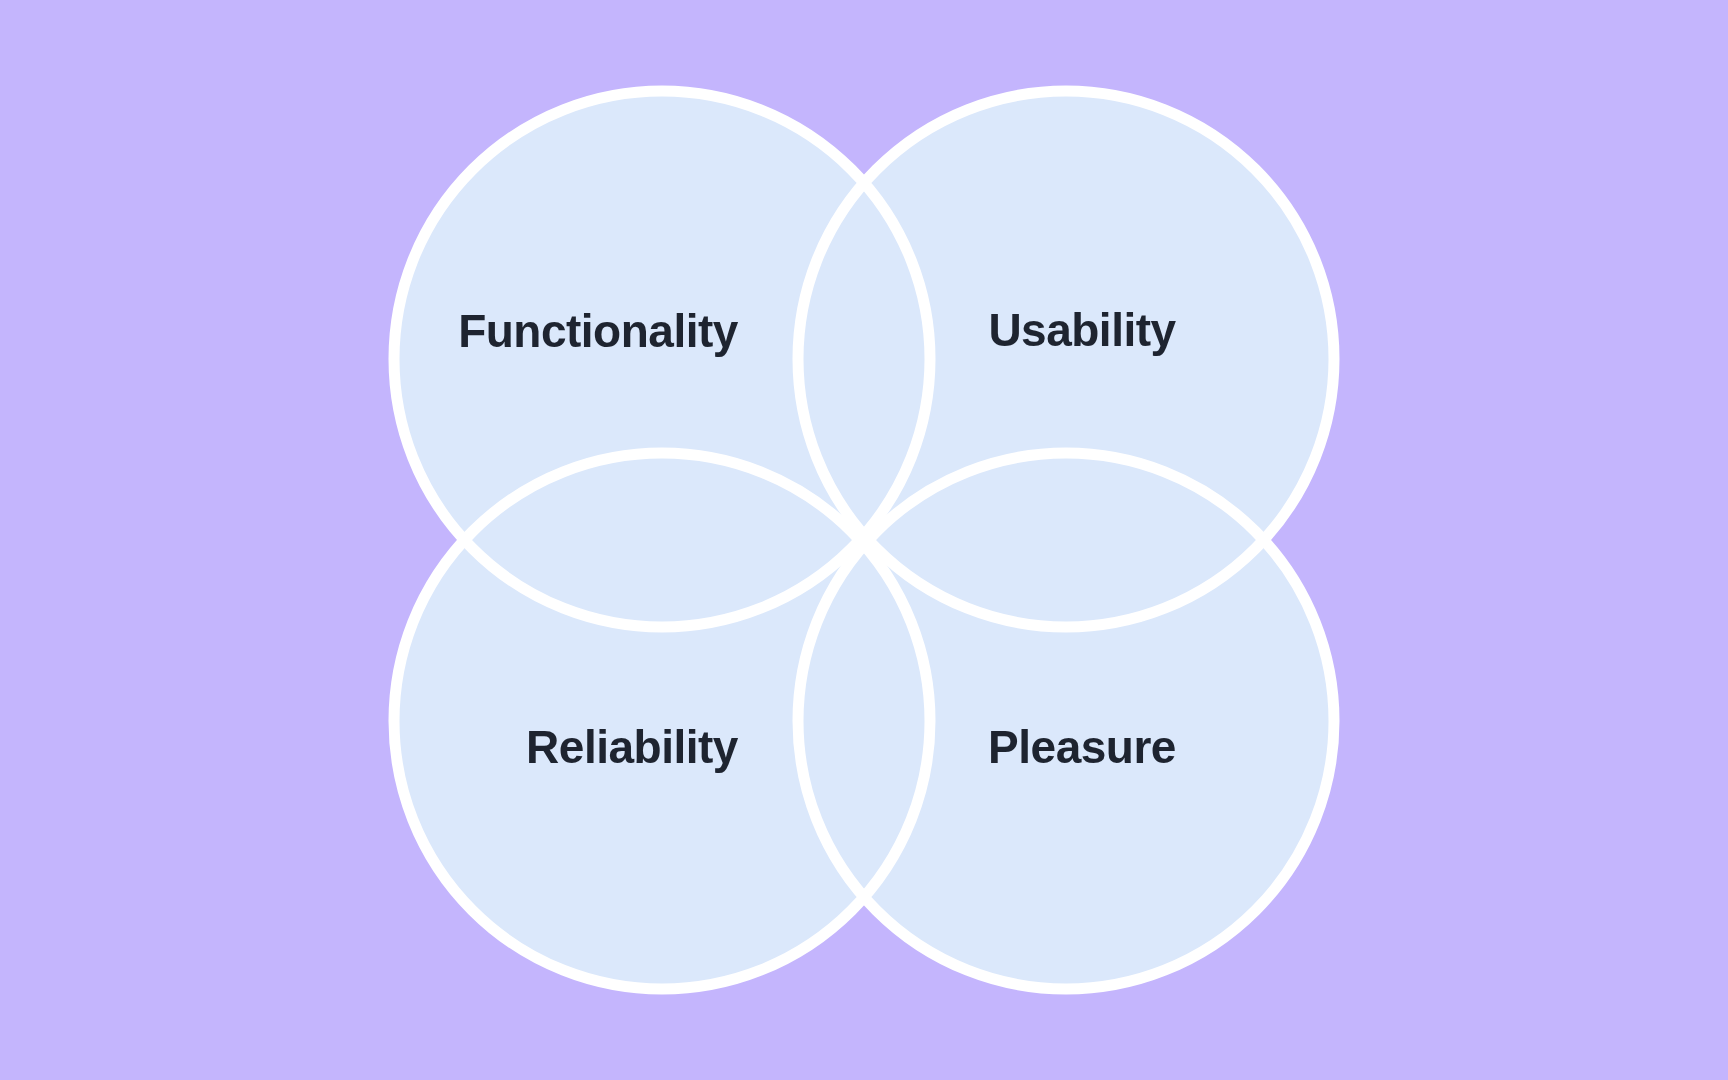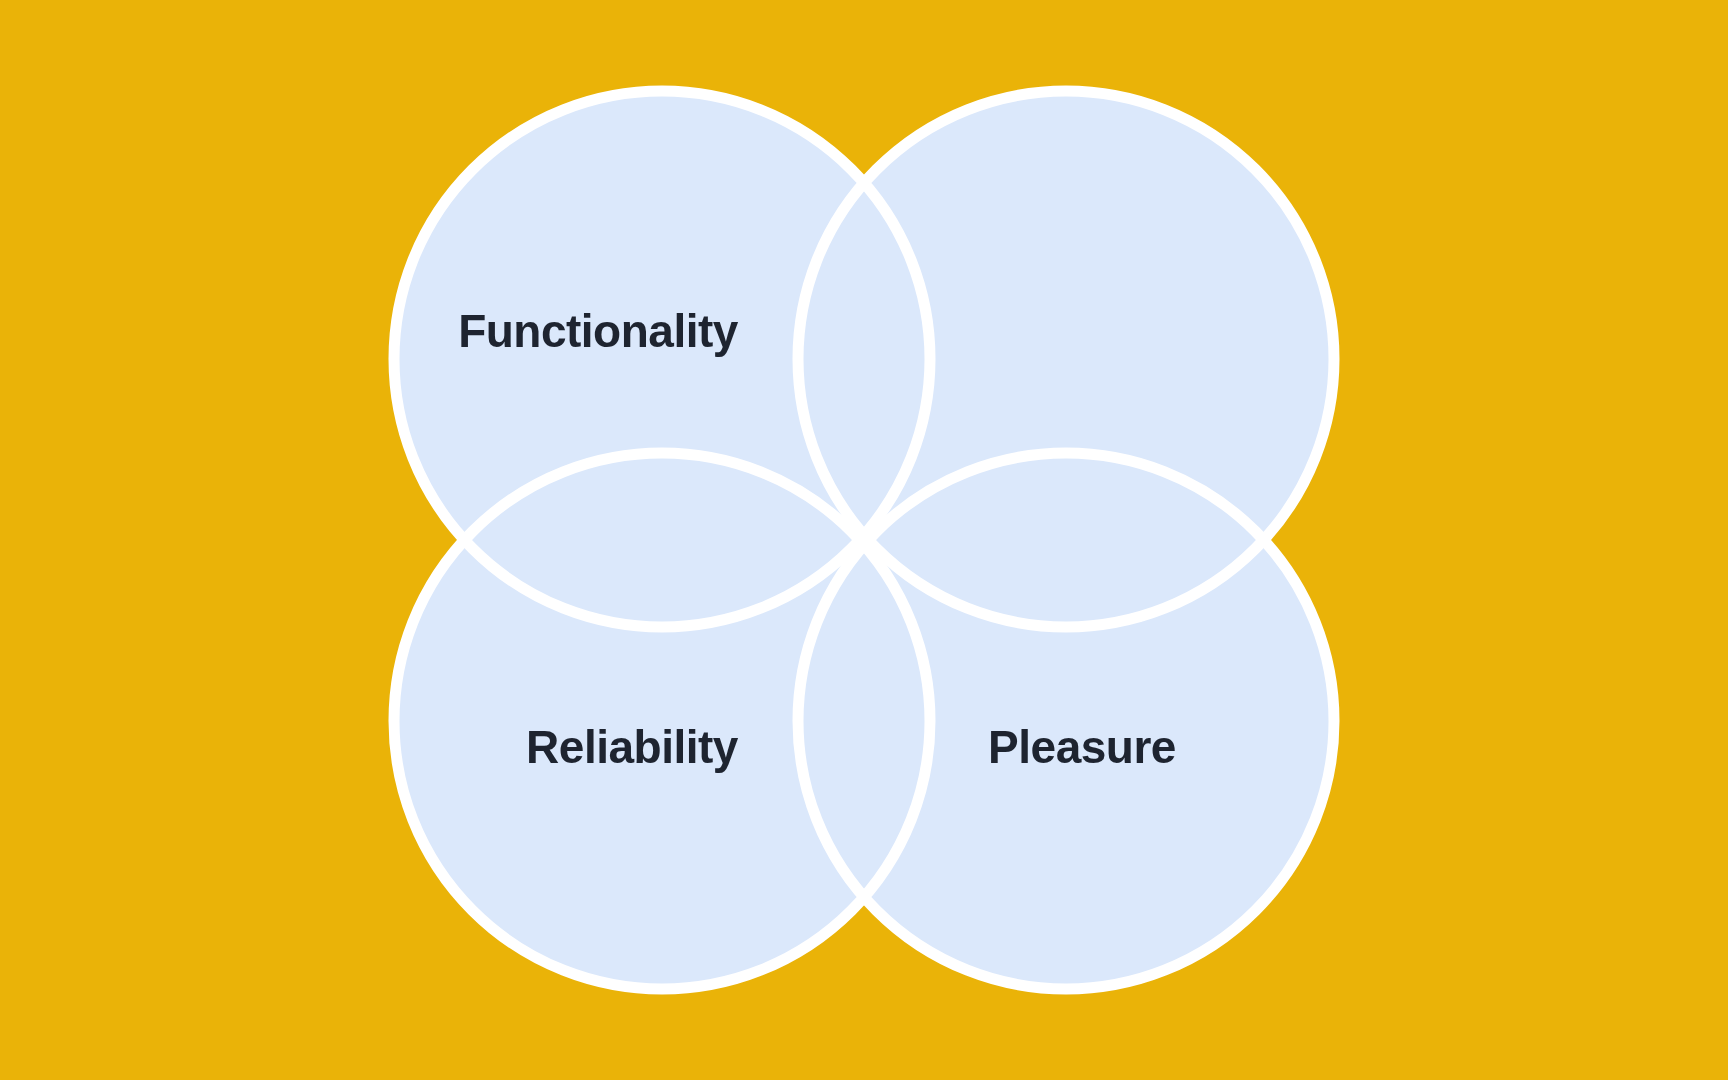--- a/index.html
+++ b/index.html
@@ -30,39 +30,40 @@
     font-size: 46px;
     font-weight: 700;
     letter-spacing: -0.5px;
     white-space: nowrap;
     user-select: none;
   }
 </style>
 </head>
 <body>
 
-<div class="canvas" style="background-color: #eab308;">
+<div class="canvas" style="background-color: #c4b5fd;">
 
   <svg class="venn-svg" width="1728" height="1080" viewBox="0 0 1728 1080">
 
     <g>
       <circle cx="662" cy="359" r="268" fill="#dbe8fb"></circle>
       <circle cx="1066" cy="359" r="268" fill="#dbe8fb"></circle>
       <circle cx="662" cy="721" r="268" fill="#dbe8fb"></circle>
       <circle cx="1066" cy="721" r="268" fill="#dbe8fb"></circle>
     </g>
 
     <g fill="none" stroke-width="11">
       <circle cx="662" cy="359" r="268" stroke="#ffffff"></circle>
       <circle cx="1066" cy="359" r="268" stroke="#ffffff"></circle>
       <circle cx="662" cy="721" r="268" stroke="#ffffff"></circle>
       <circle cx="1066" cy="721" r="268" stroke="#ffffff"></circle>
     </g>
   </svg>
 
   <div class="venn-label" style="left: 598px; top: 331px; color: rgb(30, 36, 48);">Functionality</div>
 
+  <div class="venn-label" style="left: 1082px; top: 330px; color: rgb(30, 36, 48);">Usability</div>
 
   <div class="venn-label" style="left: 1082px; top: 747px; color: rgb(30, 36, 48);">Pleasure</div>
 
   <div class="venn-label" style="left: 632px; top: 747px; color: rgb(30, 36, 48);">Reliability</div>
 
 </div>
 
 </body></html>

